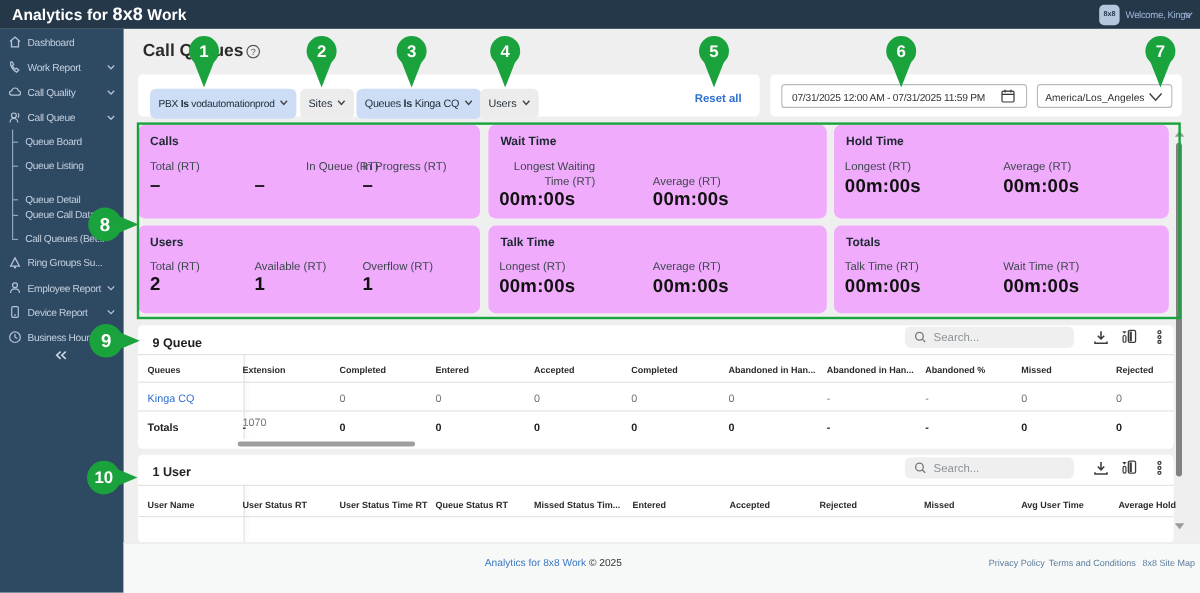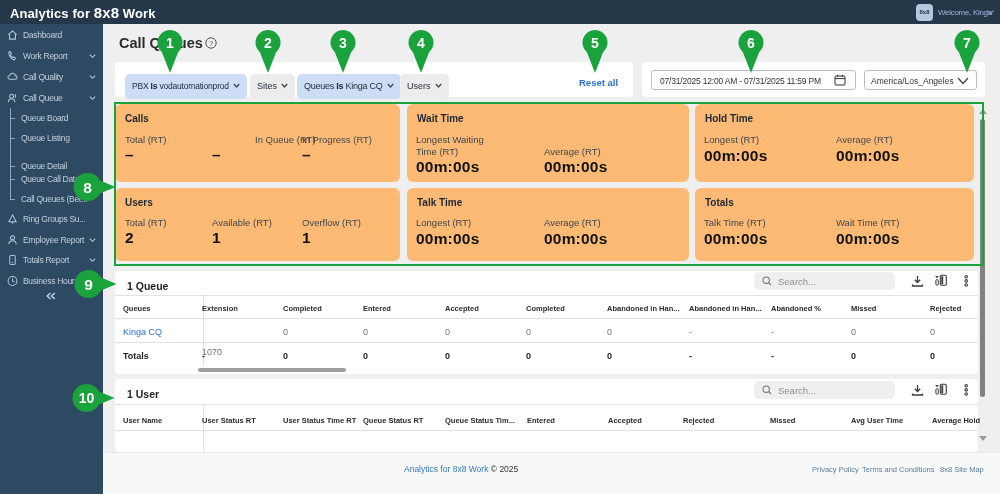--- a/index.html
+++ b/index.html
@@ -11,32 +11,32 @@
   .navitem { position:absolute; left:0; width:103px; height:20px; color:#c3cfdd; font-size:8.5px; letter-spacing:-0.3px; }
   .navitem .lbl { position:absolute; left:23px; top:50%; transform:translateY(-50%); white-space:nowrap; }
   .navitem .ico { position:absolute; left:7px; top:50%; transform:translateY(-50%); width:11px; height:11px; }
   .navitem .chev { position:absolute; right:6px; top:50%; transform:translateY(-50%); width:9px; height:9px; }
   .subitem .lbl { left:21px;text-align:right; }
   .panel { background:#fff; border-radius:4px; position:absolute; }
   .chip { position:absolute; top:73.5px; height:25px; border-radius:5px; font-size:9px; color:#1f2a37; display:flex; align-items:center; padding:0 7px; white-space:nowrap; }
   .chip svg { margin-left:4px; }
   .blue { background:#cdddf6; }
   .gray { background:#ececec; }
-  .card { position:absolute; background:#fdba74; border-radius:6px; }
+  .card { position:absolute; background:#f0abfc; border-radius:6px; }
   .ctitle { position:absolute; left:10px; top:9px; font-size:10px; font-weight:bold; color:#1d2732; }
   .clabel { position:absolute; font-size:9.5px; color:#3e464e; }
   .cval { position:absolute; font-size:15.5px; font-weight:bold; color:#111; letter-spacing:0.2px; }
   .thead { font-size:7.5px; font-weight:bold; color:#2b2b2b; position:absolute; white-space:nowrap; }
   .tcell { font-size:9px; color:#6e757a; position:absolute; white-space:nowrap; }
   .tbold { font-size:9px; font-weight:bold; color:#222; position:absolute; white-space:nowrap; }
   .searchbox { position:absolute; width:141px; height:18px; background:#efefef; border-radius:5px; display:flex; align-items:center; padding-left:8px; color:#8b9196; font-size:9.5px; }
   .searchbox svg { margin-right:6px; }
   .pin { position:absolute; z-index:10; }
   .pin text { font-family:"Liberation Sans",sans-serif; font-weight:bold; fill:#fff; }
-  .footlink { color:#5b7d9e; font-size:7.5px; position:absolute; white-space:nowrap; }
+  .footlink { color:#5b7d9e; font-size:7.5px; position:absolute; white-space:nowrap;margin-left:12px; }
 </style>
 </head>
 <body>
 
 <div class="abs topbar"></div>
 <div class="abs" style="left:10px; top:4px; color:#fff; font-size:13px; font-weight:bold; letter-spacing:0.1px;">Analytics for <span style="font-size:15px; font-weight:900;">8x8</span> Work</div>
 <div class="abs" style="left:916px; top:4px; width:17px; height:17px; background:#b5c7dc; border-radius:4px; color:#25384a; font-size:6px; font-weight:900; text-align:center; line-height:17px;">8x8</div>
 <div class="abs" style="left:938px; top:8px; color:#9db4d8; font-size:8px; letter-spacing:-0.3px; white-space:nowrap;">Welcome, Kinga</div>
 <svg class="abs" style="left:987px; top:10px;" width="7" height="5">
     <path d="M0.5 0.5 L3.5 4 L6.5 0.5" stroke="#8fa2b5" stroke-width="1.1" fill="none"></path>
@@ -116,21 +116,21 @@
   <span class="lbl">Employee Report</span>
   <svg class="chev" viewBox="0 0 10 10">
       <path d="M2 3.5 L5 6.5 L8 3.5" stroke="#b6c5d6" stroke-width="1.2" fill="none"></path>
     </svg>
 </div>
 <div class="navitem" style="top:250px;">
   <svg class="ico" viewBox="0 0 12 12">
       <rect x="3" y="1.2" width="6" height="9.6" rx="1.2" fill="none" stroke="#b6c5d6" stroke-width="1.1"></rect>
       <circle cx="6" cy="8.8" r="0.8" fill="#b6c5d6"></circle>
     </svg>
-  <span class="lbl">Totals Report</span>
+  <span class="lbl">Device Report</span>
   <svg class="chev" viewBox="0 0 10 10">
       <path d="M2 3.5 L5 6.5 L8 3.5" stroke="#b6c5d6" stroke-width="1.2" fill="none"></path>
     </svg>
 </div>
 <div class="navitem" style="top:271px;">
   <svg class="ico" viewBox="0 0 12 12">
       <circle cx="6" cy="6" r="4.8" fill="none" stroke="#b6c5d6" stroke-width="1.1"></circle>
       <path d="M6 3.2 L6 6 L8.2 7.2" fill="none" stroke="#b6c5d6" stroke-width="1.1"></path>
     </svg>
   <span class="lbl">Business Hours</span>
@@ -180,21 +180,21 @@
   <div class="ctitle">Calls</div>
   <div class="clabel" style="left:10px; top:30px;">Total (RT)</div>
   <div class="clabel" style="left:97px; top:30px;padding-left:43px;">In Queue (RT)</div>
   <div class="clabel" style="left:187px; top:30px;">In Progress (RT)</div>
   <div class="cval" style="left:10px; top:42px;">–</div>
   <div class="cval" style="left:97px; top:42px;">–</div>
   <div class="cval" style="left:187px; top:42px;">–</div>
 </div>
 <div class="card" style="left:407px; top:104px; width:282px; height:78px;">
   <div class="ctitle">Wait Time</div>
-  <div class="clabel" style="left:9px; top:30px; width:80px; line-height:11.5px;">Longest Waiting Time (RT)</div>
+  <div class="clabel" style="left:9px; top:30px; width:80px; line-height:11.5px;text-align:right;">Longest Waiting Time (RT)</div>
   <div class="clabel" style="left:137px; top:42px;">Average (RT)</div>
   <div class="cval" style="left:9px; top:54px;">00m:00s</div>
   <div class="cval" style="left:137px; top:54px;">00m:00s</div>
 </div>
 <div class="card" style="left:695px; top:104px; width:279px; height:78px;">
   <div class="ctitle">Hold Time</div>
   <div class="clabel" style="left:9px; top:30px;">Longest (RT)</div>
   <div class="clabel" style="left:141px; top:30px;">Average (RT)</div>
   <div class="cval" style="left:9px; top:43px;">00m:00s</div>
   <div class="cval" style="left:141px; top:43px;">00m:00s</div>
@@ -225,21 +225,21 @@
 </div>
 
 <div class="abs" style="left:114px; top:102px; width:870px; height:164px; border:2px solid #1aa23c; z-index:5;"></div>
 
 <svg class="abs" style="left:979px; top:108px;" width="8" height="7">
     <path d="M0 6 L8 6 L4 1 Z" fill="#9a9a9a"></path>
   </svg>
 <div class="abs" style="left:980px; top:119px; width:5px; height:278px; background:#818181; border-radius:2.5px;"></div>
 
 <div class="panel" style="left:115px; top:271px; width:863px; height:103px;">
-  <div class="abs" style="left:12px; top:9px; font-size:10.5px; font-weight:bold; color:#222;">1 Queue</div>
+  <div class="abs" style="left:12px; top:9px; font-size:10.5px; font-weight:bold; color:#222;">9 Queue</div>
   <div class="abs" style="left:0; top:24px; width:863px; height:1px; background:#e3e3e3;"></div>
   <div class="abs" style="left:0; top:47px; width:863px; height:1px; background:#e3e3e3;"></div>
   <div class="abs" style="left:0; top:71px; width:863px; height:1px; background:#e3e3e3;"></div>
   <div class="abs" style="left:88px; top:24px; width:1px; height:71px; background:#e2e2e2; box-shadow:2px 0 3px rgba(0,0,0,0.06);"></div>
 
   <div class="thead" style="left:8px; top:33px;">Queues</div>
   <div class="thead" style="left:87px; top:33px;">Extension</div>
   <div class="thead" style="left:168px; top:33px;">Completed</div>
   <div class="thead" style="left:248px; top:33px;">Entered</div>
   <div class="thead" style="left:330px; top:33px;">Accepted</div>
@@ -301,21 +301,21 @@
 
 <div class="panel" style="left:115px; top:379px; width:863px; height:73px;">
   <div class="abs" style="left:12px; top:9px; font-size:10.5px; font-weight:bold; color:#222;">1 User</div>
   <div class="abs" style="left:0; top:25px; width:863px; height:1px; background:#e3e3e3;"></div>
   <div class="abs" style="left:0; top:51px; width:863px; height:1px; background:#e3e3e3;"></div>
   <div class="abs" style="left:88px; top:25px; width:1px; height:48px; background:#e2e2e2; box-shadow:2px 0 3px rgba(0,0,0,0.06);"></div>
   <div class="thead" style="left:8px; top:37px;text-align:right;">User Name</div>
   <div class="thead" style="left:87px; top:37px;">User Status RT</div>
   <div class="thead" style="left:168px; top:37px;">User Status Time RT</div>
   <div class="thead" style="left:248px; top:37px;">Queue Status RT</div>
-  <div class="thead" style="left:330px; top:37px;">Queue Status Tim...</div>
+  <div class="thead" style="left:330px; top:37px;">Missed Status Tim...</div>
   <div class="thead" style="left:412px; top:37px;">Entered</div>
   <div class="thead" style="left:493px; top:37px;">Accepted</div>
   <div class="thead" style="left:568px; top:37px;">Rejected</div>
   <div class="thead" style="left:655px; top:37px;">Missed</div>
   <div class="thead" style="left:736px; top:37px;">Avg User Time</div>
   <div class="thead" style="left:817px; top:37px;">Average Hold</div>
 </div>
 <div class="searchbox" style="left:754px; top:381px;"><svg width="10" height="10" viewBox="0 0 10 10">
       <circle cx="4.2" cy="4.2" r="3.2" fill="none" stroke="#777" stroke-width="1.1"></circle>
       <line x1="6.6" y1="6.6" x2="9" y2="9" stroke="#777" stroke-width="1.1"></line>

